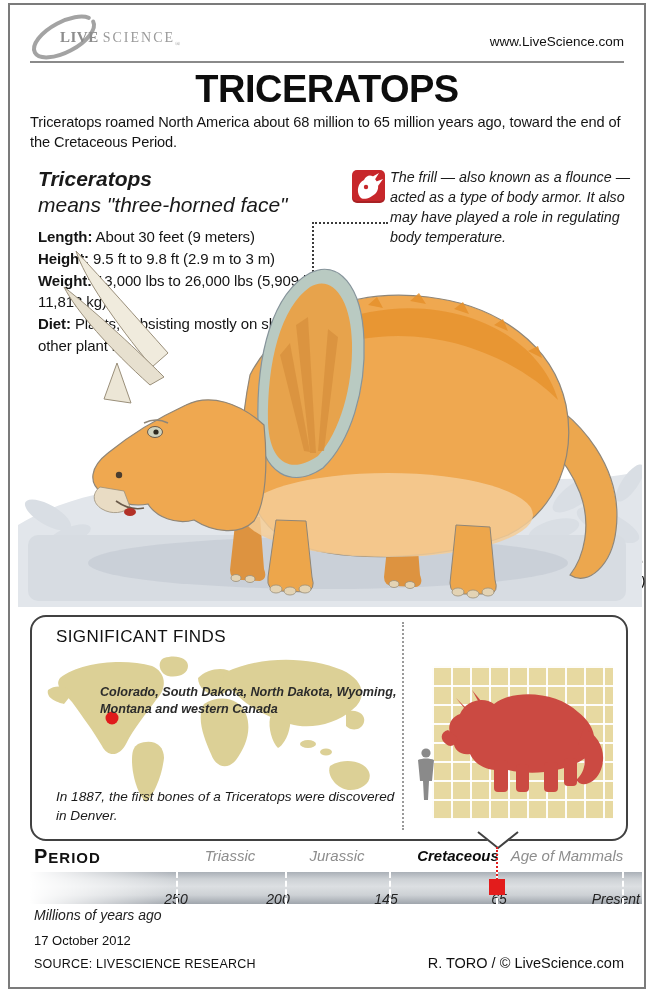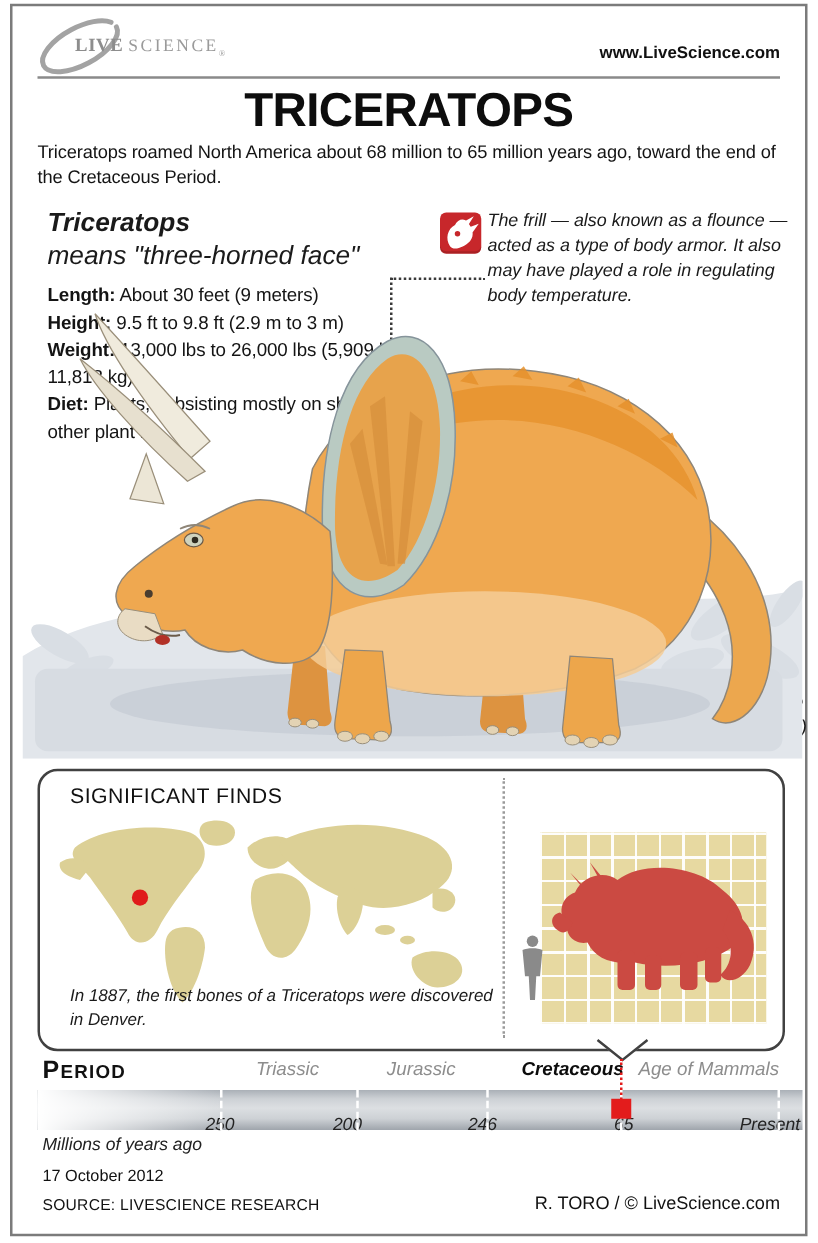--- a/index.html
+++ b/index.html
@@ -9,21 +9,21 @@
 
   
   .logo-wrap{position:absolute;left:26px;top:10px;width:210px;height:54px;}
   .logo-swoosh{position:absolute;left:0;top:0;}
   .logo-text{position:absolute;left:34px;top:18px;white-space:nowrap;font-family:"Liberation Serif","DejaVu Serif",serif;}
   .logo-live{font-weight:700;font-size:15px;letter-spacing:.5px;color:#8d8d8d;text-transform:uppercase;}
   .logo-live::first-letter{font-size:24px;}
   .logo-science{font-weight:400;font-size:14px;letter-spacing:2px;color:#9a9a9a;text-transform:uppercase;margin-left:4px;}
   .logo-science::first-letter{font-size:20px;}
   .logo-mark{font-size:7px;color:#9a9a9a;vertical-align:sub;}
-  .site-url{position:absolute;right:30px;top:34px;font-size:13.5px;font-weight:700;color:#111;}
+  .site-url{position:absolute;right:30px;top:34px;font-size:13.5px;font-weight:400;color:#111;}
   .rule{position:absolute;left:30px;top:61px;width:594px;height:2px;background:#8a8a8a;}
 
   .title{position:absolute;left:0;top:68px;width:654px;text-align:center;font-size:38px;font-weight:700;letter-spacing:-.5px;color:#0d0d0d;}
   .intro{position:absolute;left:30px;top:113px;width:598px;font-size:14.6px;line-height:1.34;letter-spacing:-.1px;}
 
   
   .facts-head{position:absolute;left:38px;top:166px;font-style:italic;font-size:21px;line-height:1.25;color:#1a1a1a;}
   .facts-head .nm{font-weight:700;}
   .facts{position:absolute;left:38px;top:226px;width:302px;font-size:15px;line-height:1.45;letter-spacing:-.1px;}
   .facts b{font-weight:700;}
@@ -233,20 +233,21 @@
       <path d="M158,56 C174,46 194,50 200,66 C206,82 200,98 190,112 C182,122 170,120 165,106 C158,90 150,70 158,56 Z"></path>
       <path d="M180,24 C214,8 262,8 296,22 C318,32 322,50 306,62 C290,76 264,82 244,76 C224,70 204,60 192,48 C184,40 172,32 180,24 Z"></path>
       <path d="M228,62 C238,60 246,66 244,78 C242,90 236,98 232,100 C226,94 222,80 224,70 Z"></path>
       <path d="M300,64 C310,60 320,66 318,74 C316,82 306,84 300,78 Z"></path>
       <ellipse cx="262" cy="96" rx="8" ry="4"></ellipse>
       <ellipse cx="280" cy="104" rx="6" ry="3.5"></ellipse>
       <path d="M284,118 C296,110 316,112 322,122 C328,132 318,142 304,142 C292,142 280,128 284,118 Z"></path>
     </g>
     <circle cx="66" cy="70" r="6.5" fill="#e01b1b"></circle>
   </svg>
+  <div class="map-label">Colorado, South Dakota, North Dakota, Wyoming, Montana and western Canada</div>
   <div class="sf-note">In 1887, the first bones of a Triceratops were discovered in Denver.</div>
 
   <div class="grid"></div>
   <svg style="position:absolute;left:414px;top:748px;z-index:3;" width="24" height="54" viewBox="0 0 24 54">
     <g fill="#8a8a8a">
       <circle cx="12" cy="5" r="4.6"></circle>
       <path d="M4,12 C8,10 16,10 20,12 L18,33 L15,33 L14,52 L10,52 L9,33 L6,33 Z"></path>
     </g>
   </svg>
   <svg style="position:absolute;left:438px;top:688px;z-index:3;" width="172" height="108" viewBox="0 0 172 108">
@@ -280,20 +281,20 @@
   <div class="bar-div" style="left:389px;"></div>
   <div class="bar-div" style="left:496px;"></div>
   <div class="bar-div" style="left:622px;"></div>
 
   <div class="dot-v-red" style="left:496px;top:847px;height:33px;"></div>
   <div class="marker"></div>
 
   <div class="axis-label">Millions of years ago</div>
   <div class="tick c" style="left:146px;">250</div>
   <div class="tick c" style="left:248px;">200</div>
-  <div class="tick c" style="left:356px;">246</div>
+  <div class="tick c" style="left:356px;">145</div>
   <div class="tick c" style="left:469px;">65</div>
   <div class="tick" style="left:582px;width:58px;text-align:right;">Present</div>
 
   <div class="f-date">17 October 2012</div>
   <div class="f-source">SOURCE: LIVESCIENCE RESEARCH</div>
   <div class="f-credit">R. TORO / © LiveScience.com</div>
 </div>
 
 </body></html>

